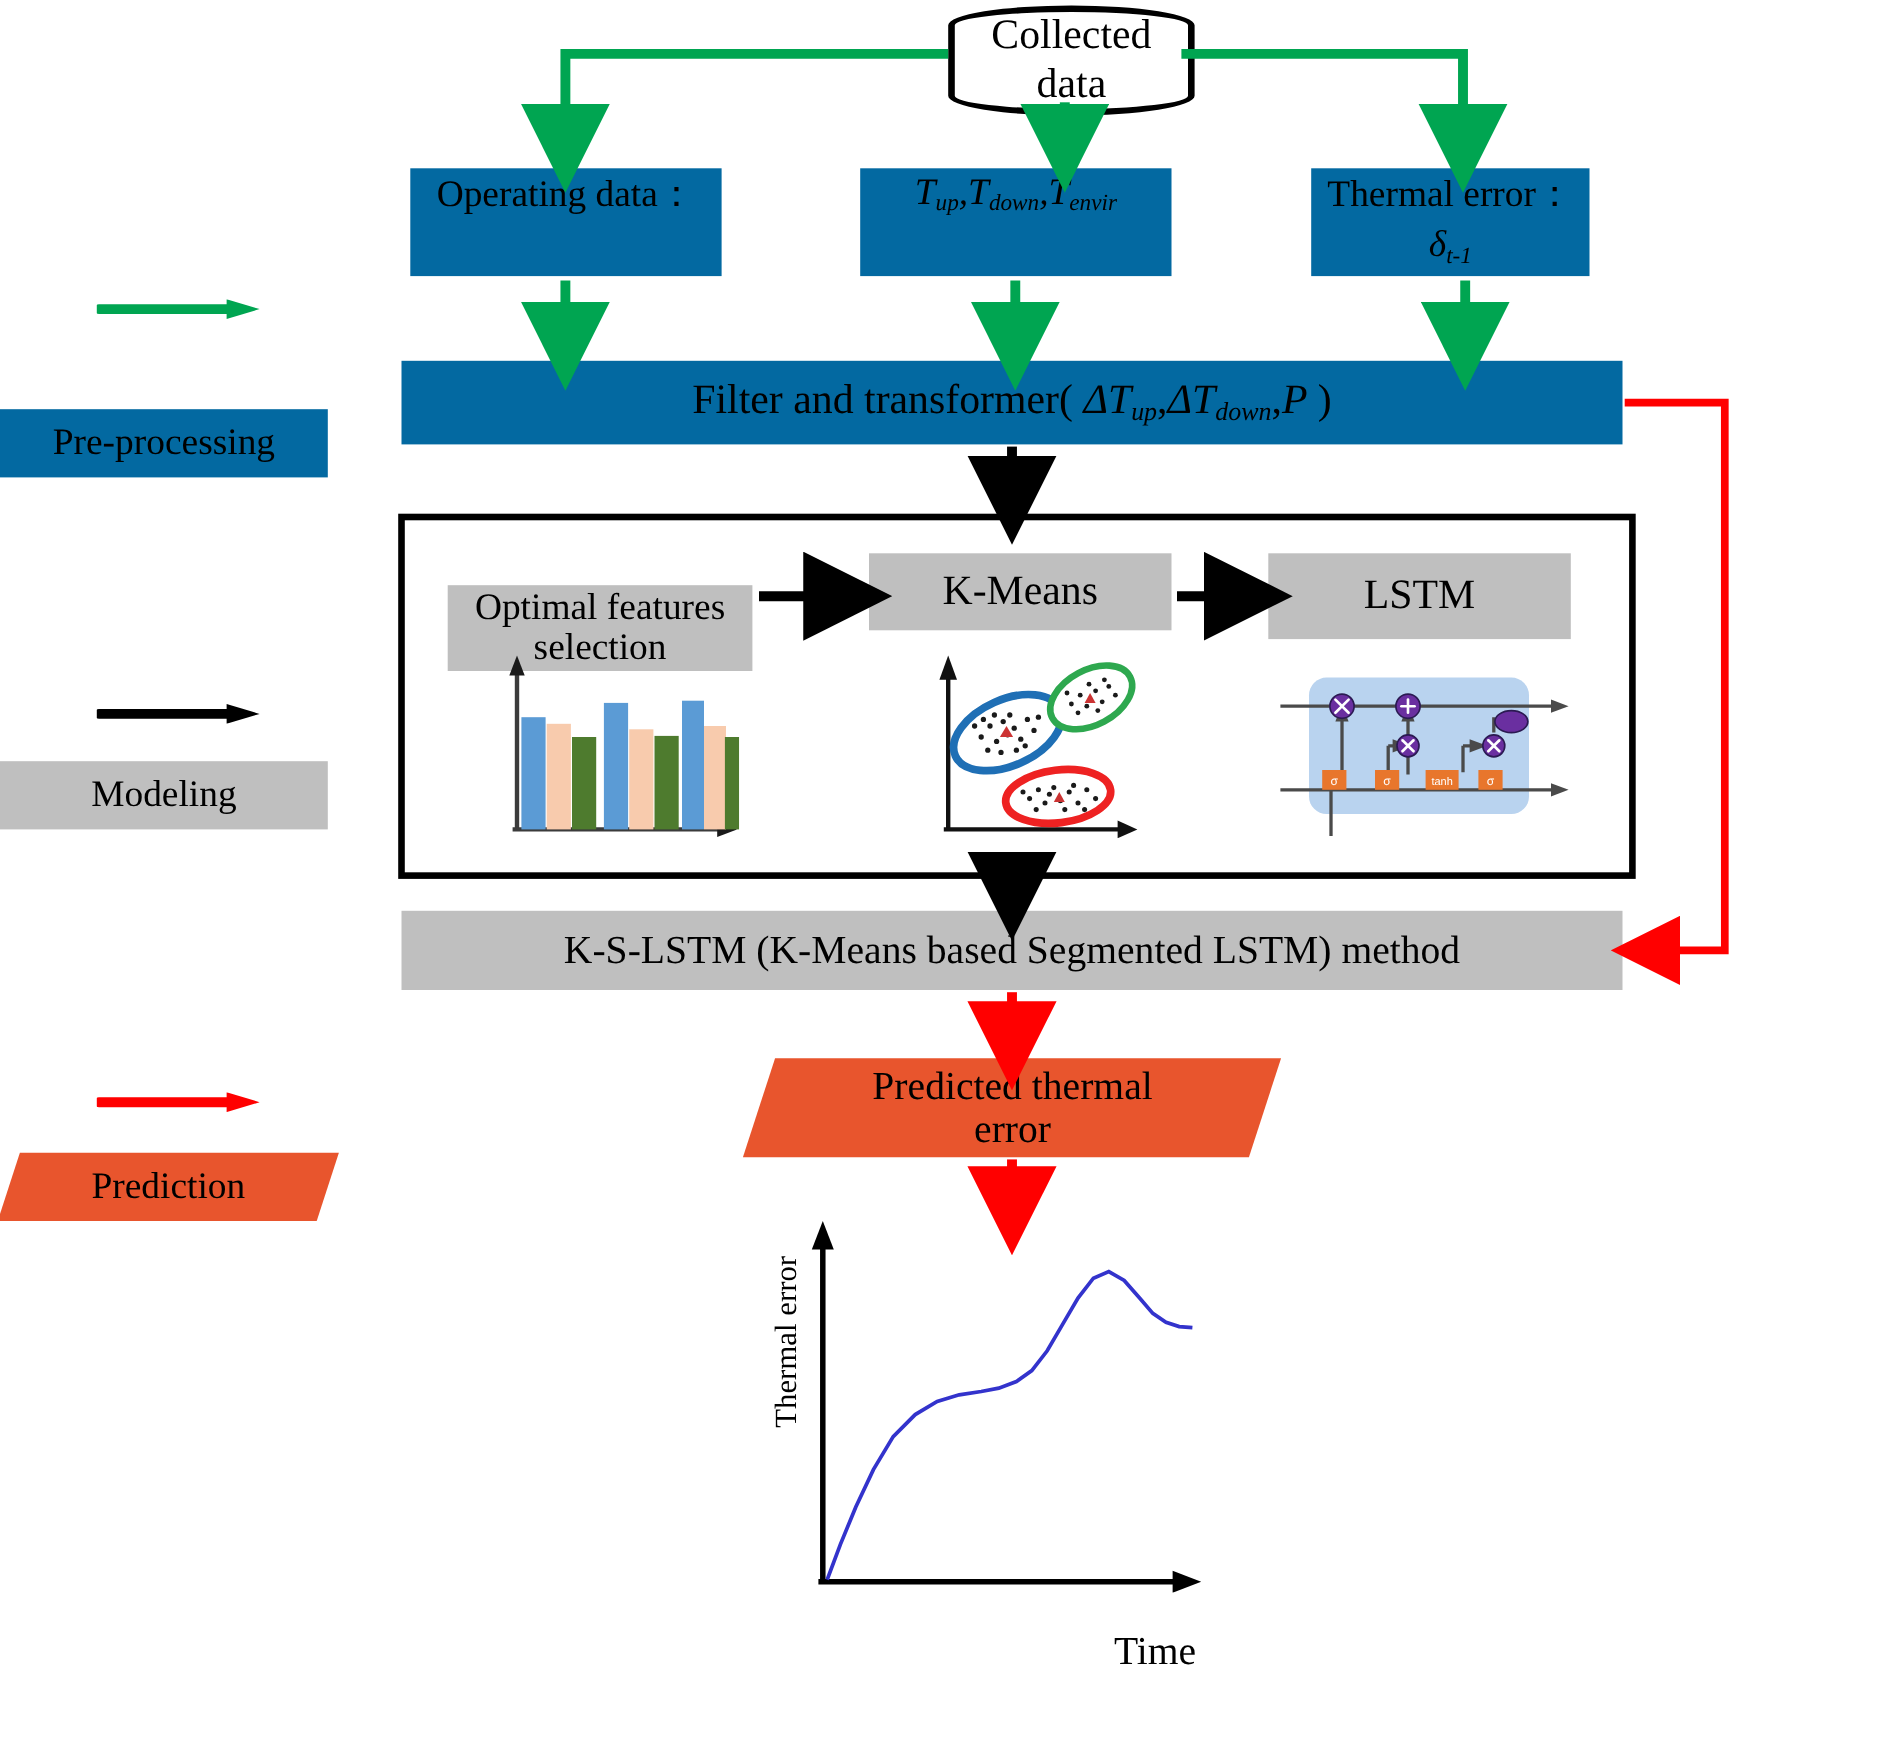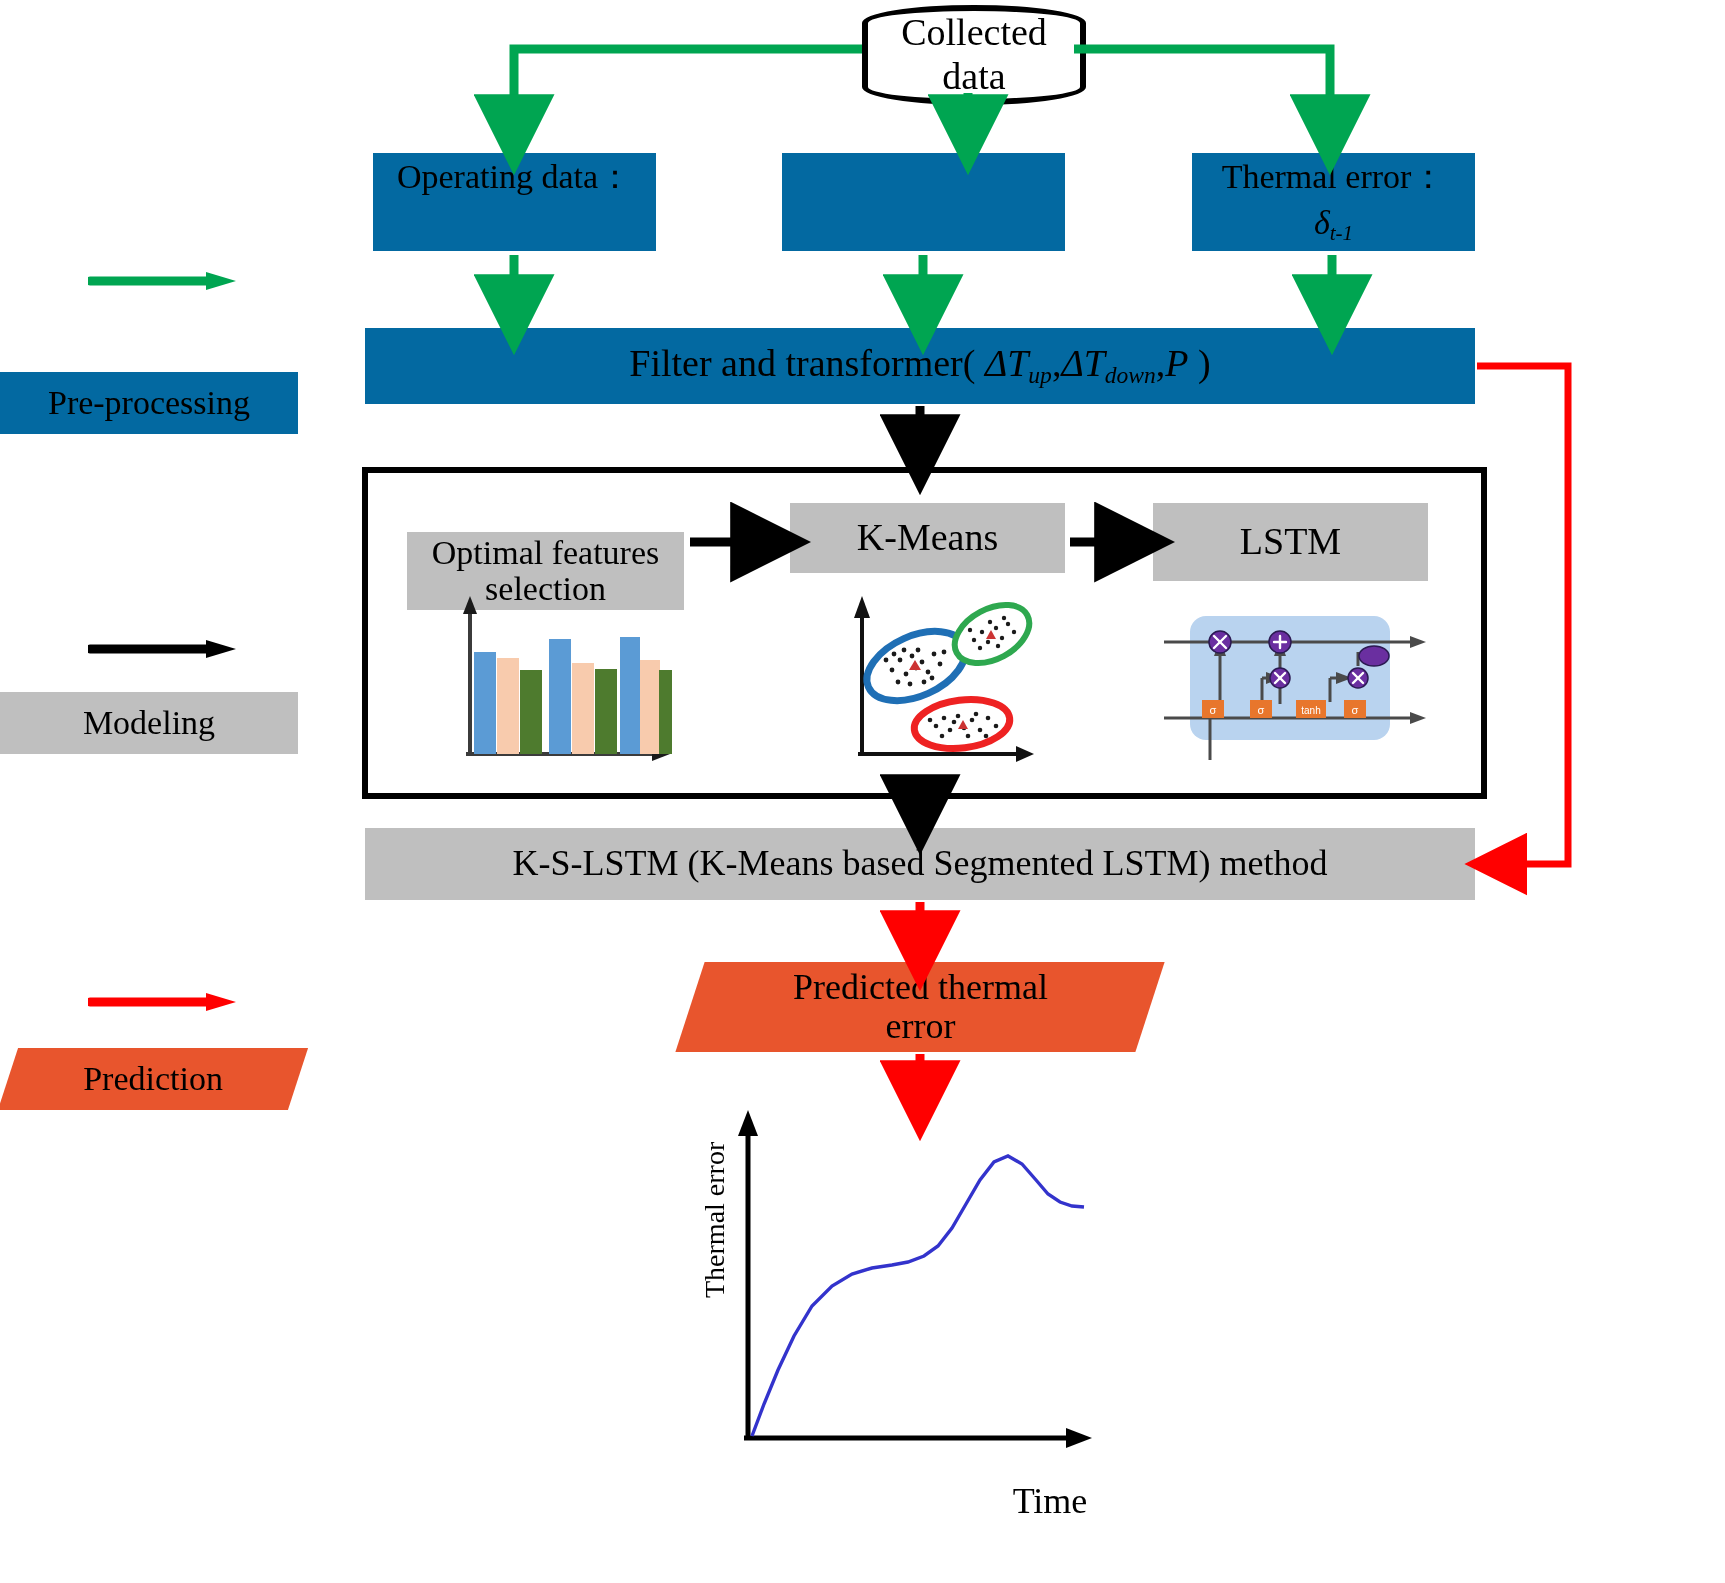--- a/index.html
+++ b/index.html
@@ -72,23 +72,28 @@
   <span class="lbl" style="font-size:38px;">Collected data</span>
 </div>
 
 <div class="abs greenbox" style="left:373px;top:153px;width:283px;height:98px;">
   <div class="ctr" style="height:48px;">
     <span class="lbl">Operating data：</span>
   </div>
 </div>
 
 <div class="abs greenbox" style="left:782px;top:153px;width:283px;height:98px;">
-</div>
-
-<div class="abs greenbox" style="left:1192px;top:153px;width:283px;height:98px;">
+  <div class="ctr" style="height:46px;">
+    <span class="lbl mi">
+      T<span class="sub">up</span>,T<span class="sub">down</span>,T<span class="sub">envir</span>
+    </span>
+  </div>
+</div>
+
+<div class="abs greenbox" style="left:1192px;top:153px;width:253px;height:98px;">
   <div class="ctr" style="height:48px;">
     <span class="lbl">Thermal error：</span>
   </div>
   <div class="ctr" style="height:46px;">
     <span class="lbl mi">
       δ<span class="sub">t-1</span>
     </span>
   </div>
 </div>
 

